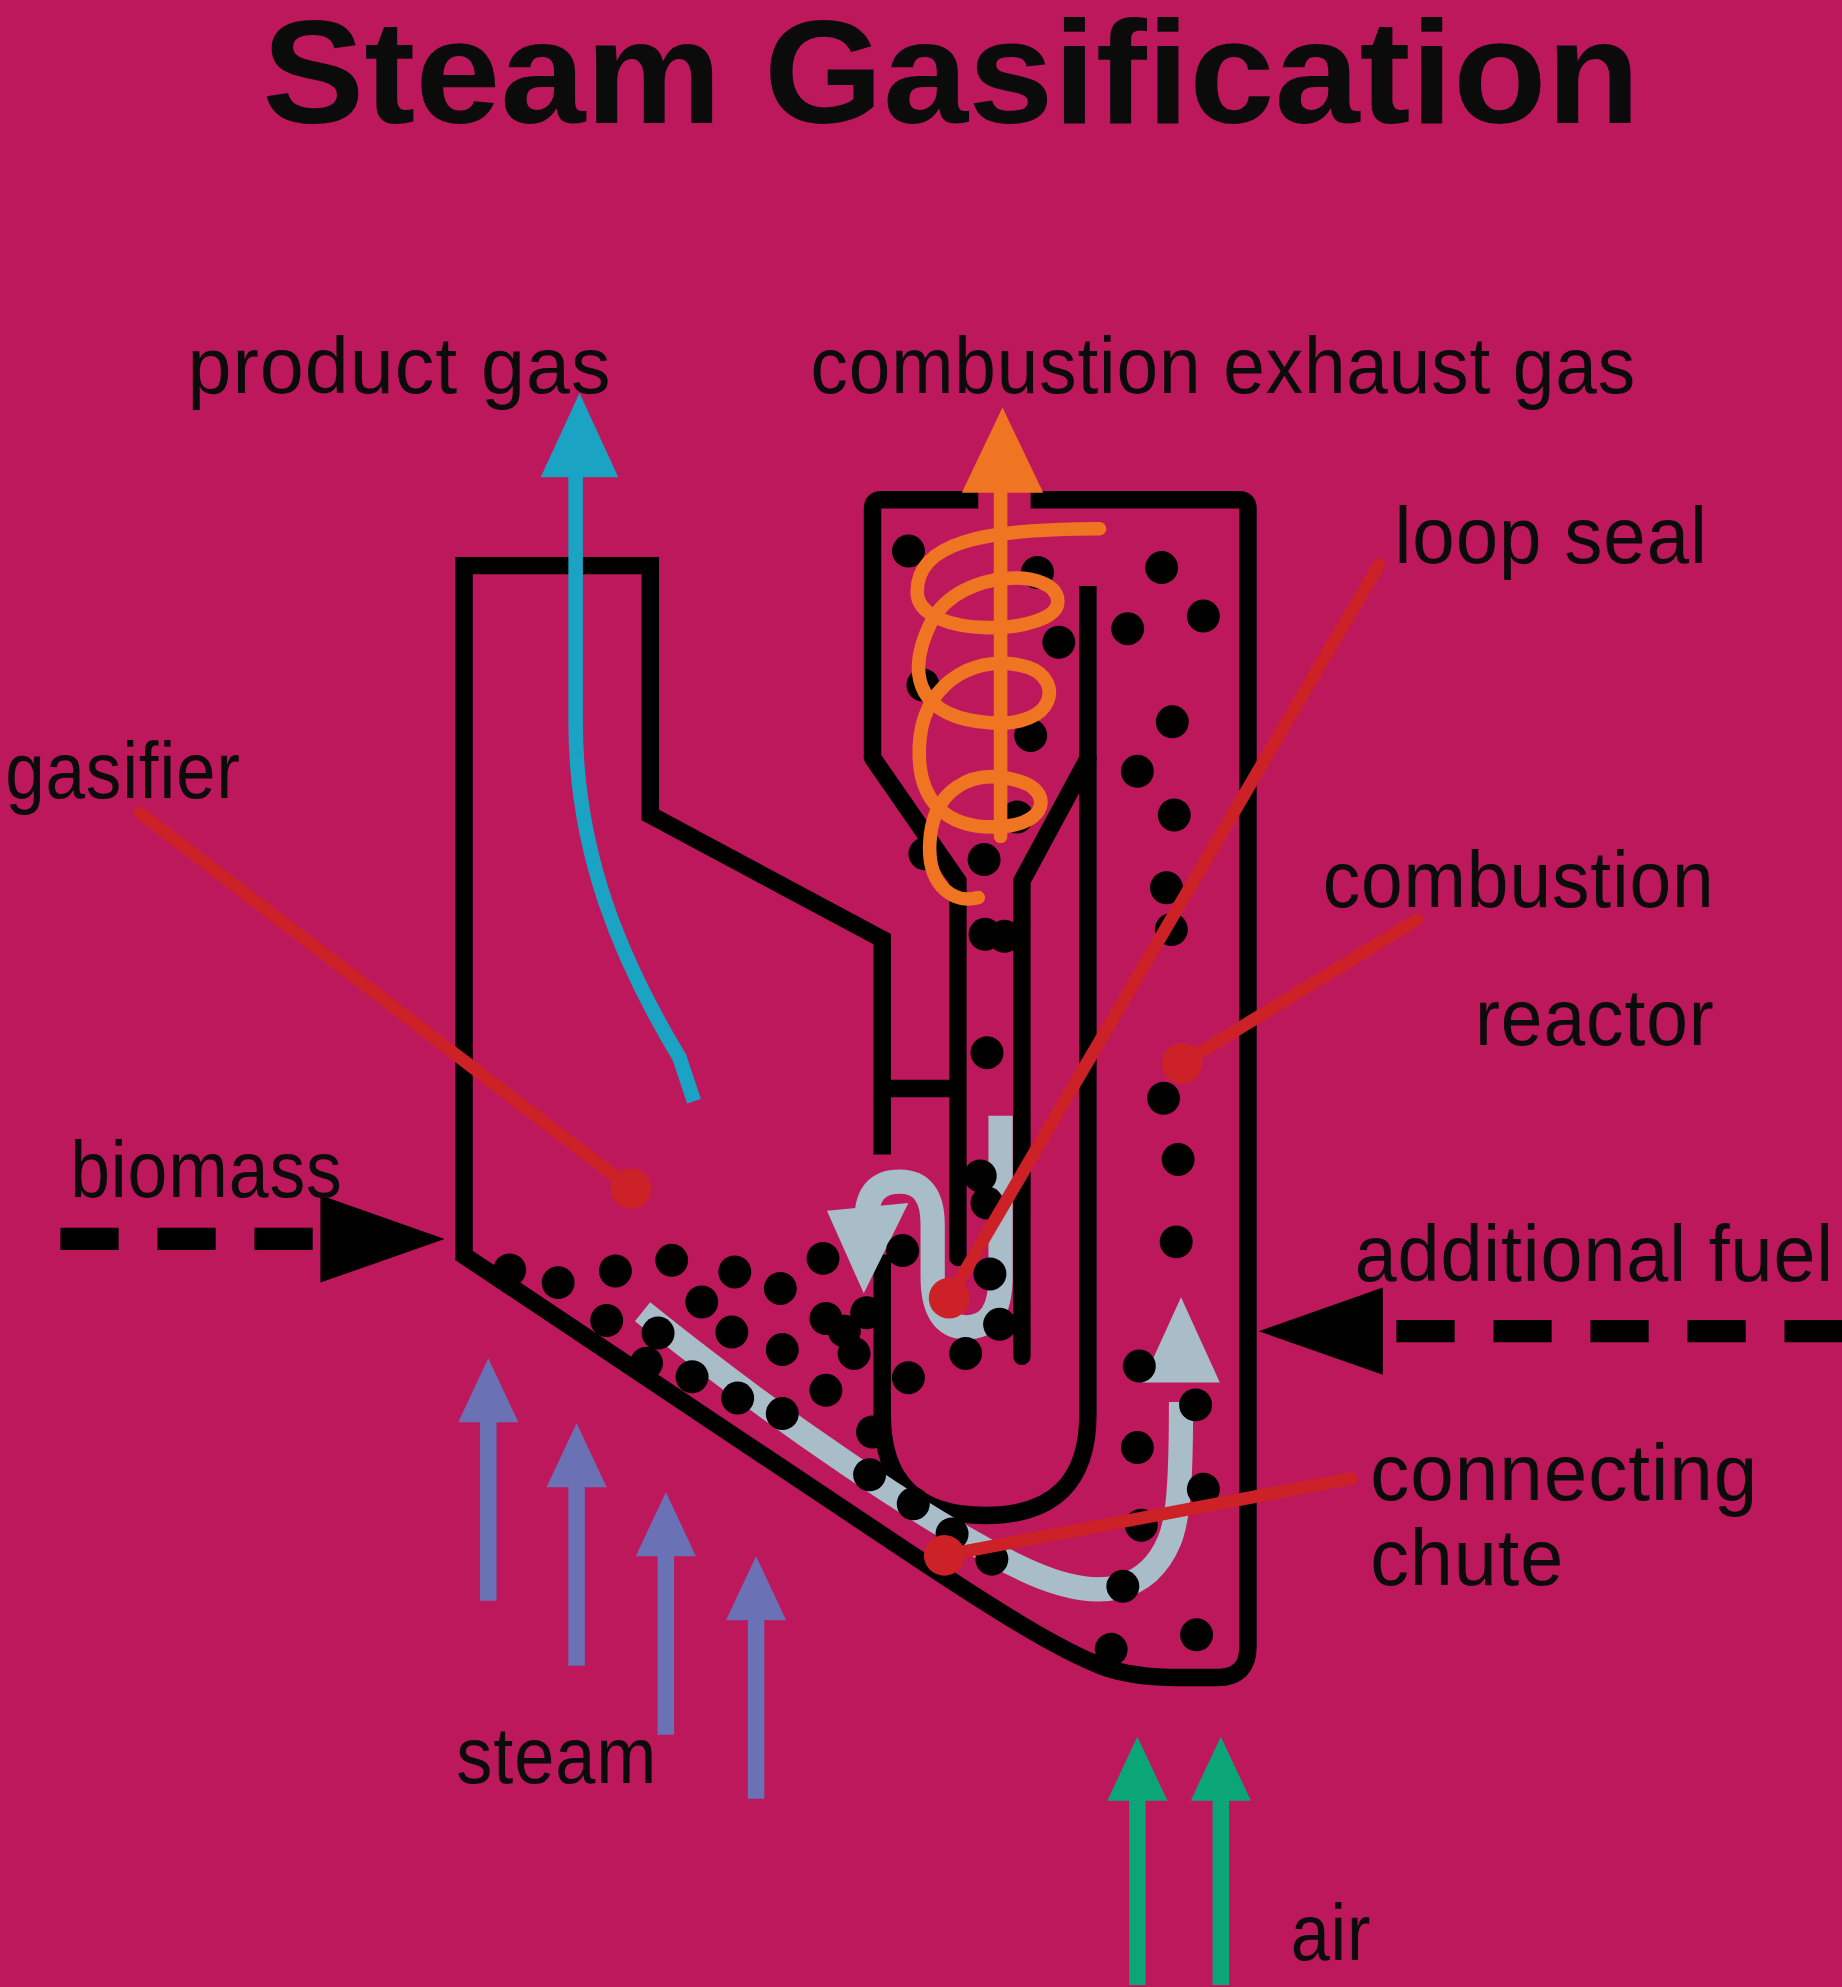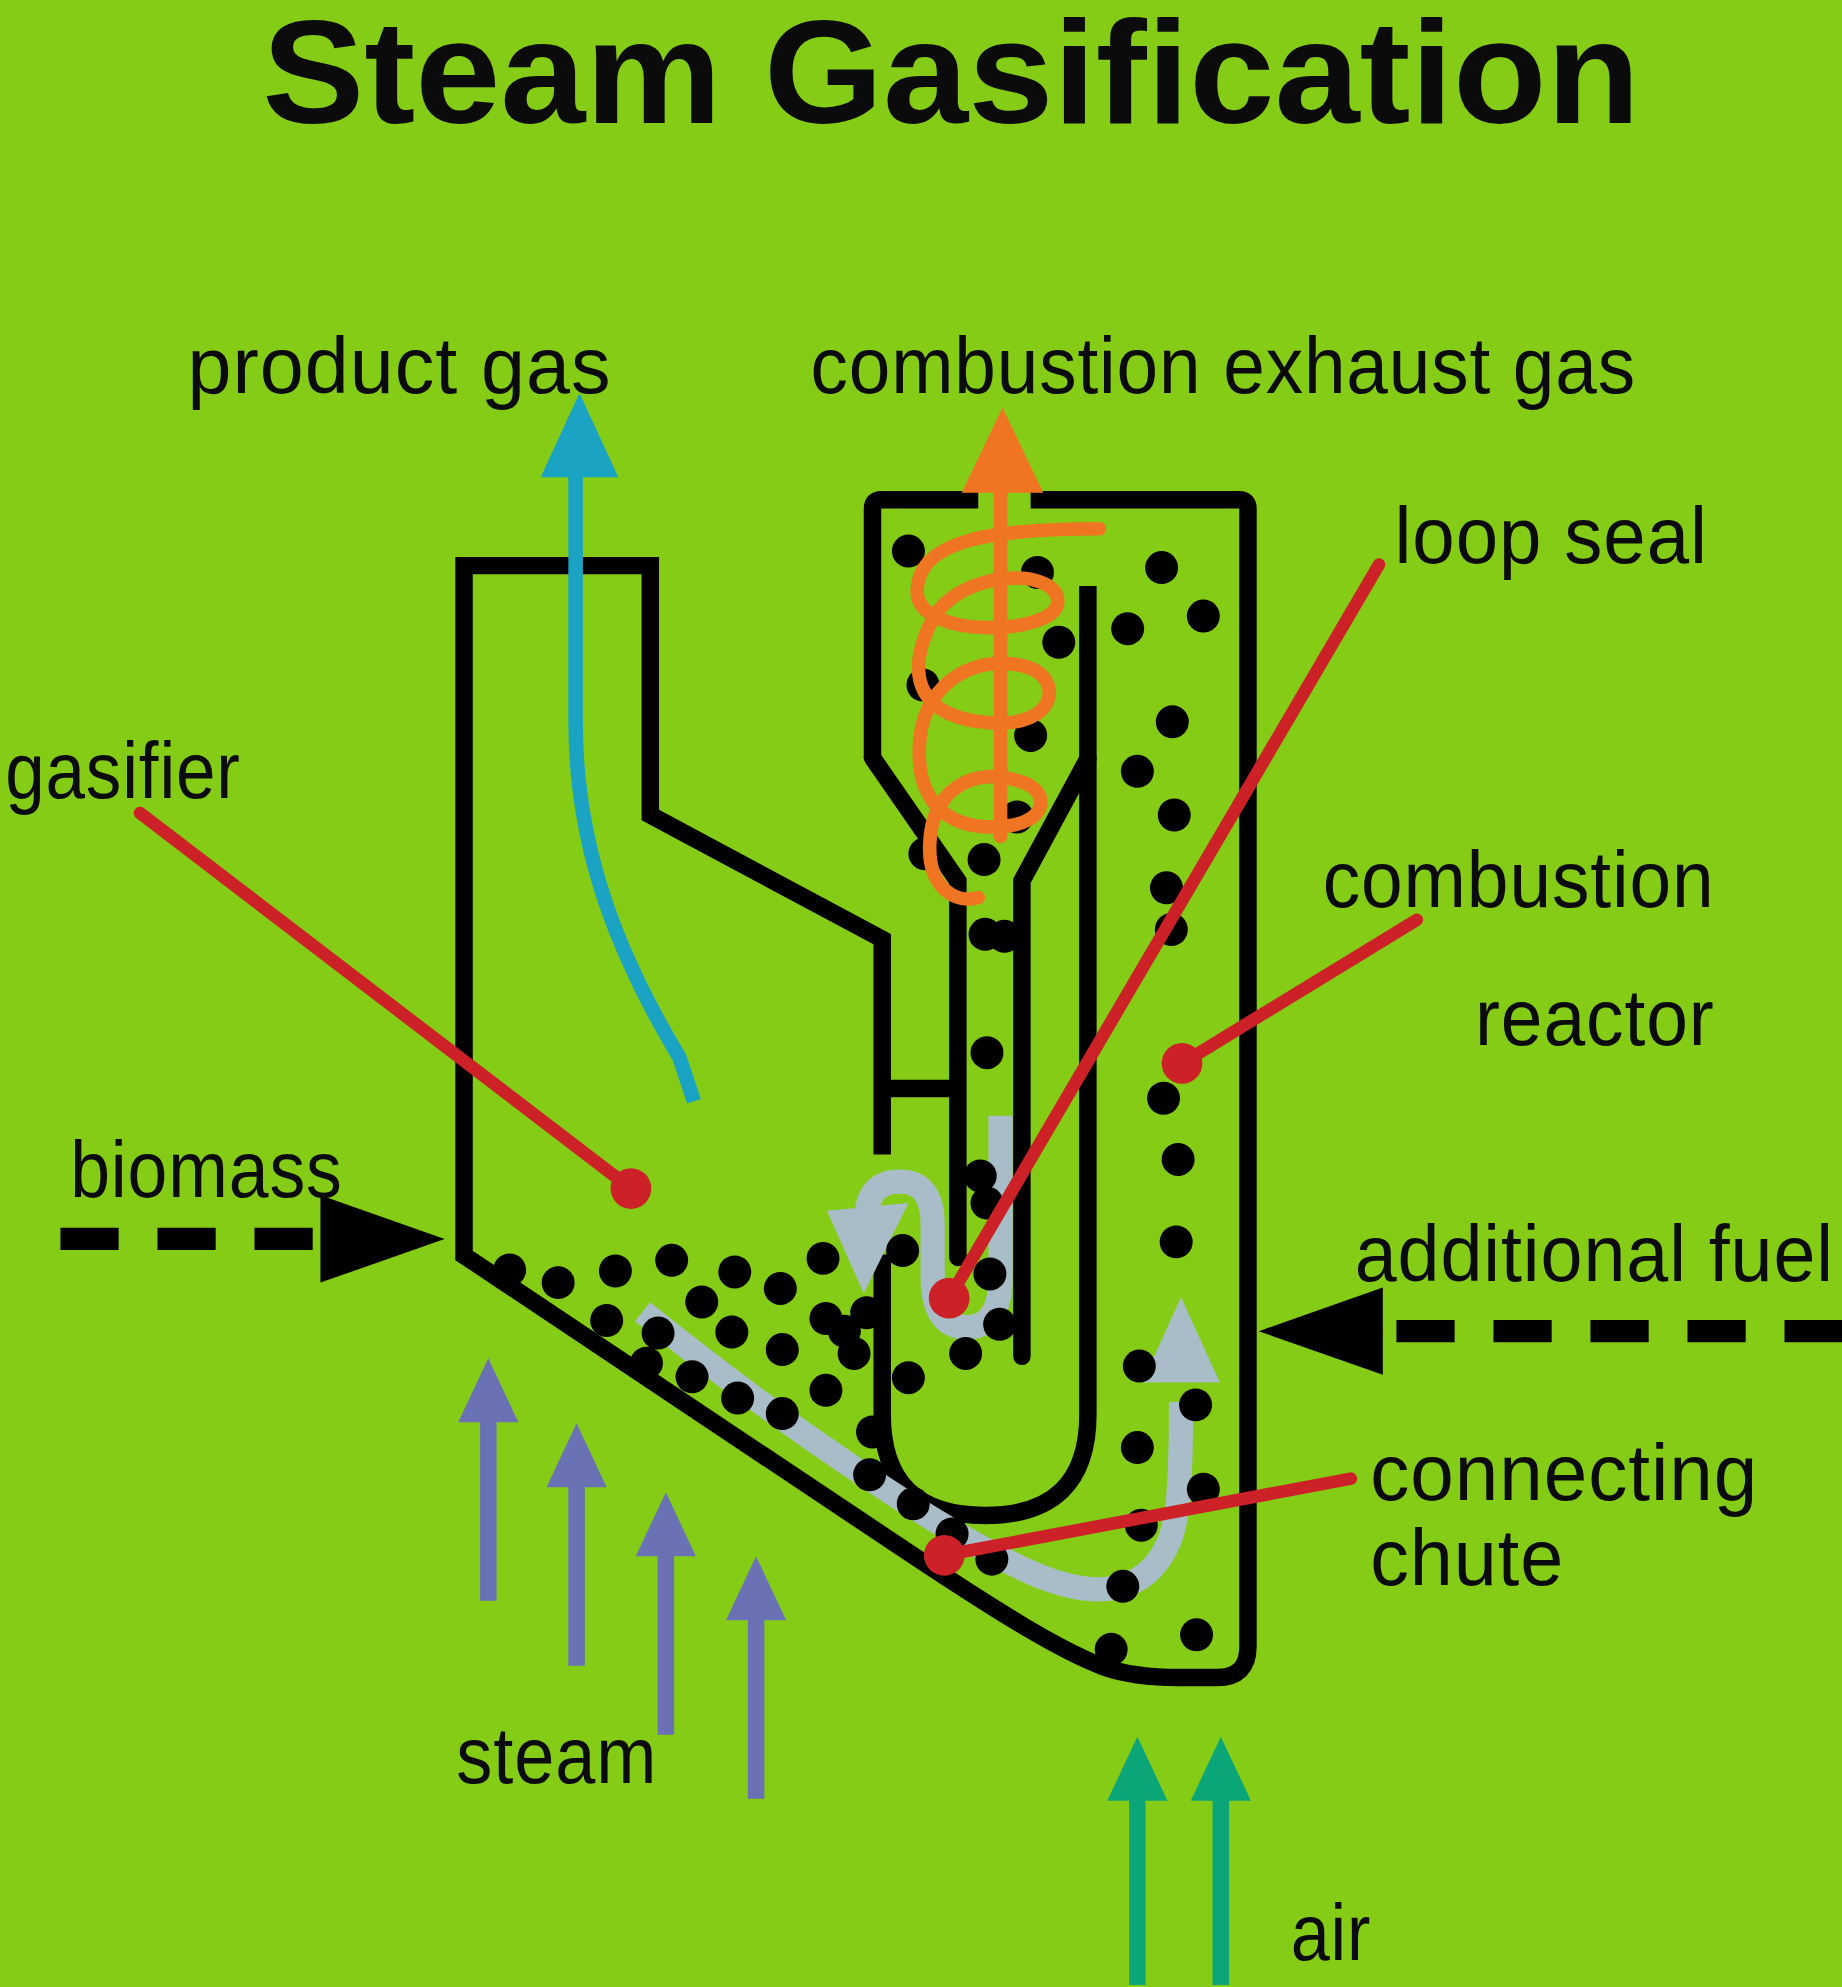--- a/index.html
+++ b/index.html
@@ -1,16 +1,16 @@
 <!DOCTYPE html>
 <html><head>
 <meta charset="utf-8">
 <style>
   html,body{margin:0;padding:0;background:#ffffff;}
-  .stage{position:relative;width:1843px;height:1987px;background:#84cc16;overflow:hidden;
+  .stage{position:relative;width:1843px;height:1987px;background:#be185d;overflow:hidden;
          font-family:"Liberation Sans", sans-serif;}
   svg{position:absolute;left:0;top:0;}
   .title-text{font-family:"Liberation Sans",sans-serif;font-weight:700;font-size:152px;fill:#0b0b0b;}
   .lbl{font-family:"Liberation Sans",sans-serif;font-weight:400;font-size:82px;fill:#0b0b0b;letter-spacing:1px;}
   .wall{stroke:#000000;stroke-width:18;fill:none;stroke-linejoin:miter;stroke-linecap:butt;}
   .wall-round{stroke:#000000;stroke-width:18;fill:none;stroke-linecap:round;}
   .flow{stroke:#a9bdc8;stroke-width:25;fill:none;stroke-linecap:butt;}
   .flow-head{fill:#a9bdc8;stroke:none;}
   .leader{stroke:#cc2127;stroke-width:13;fill:none;stroke-linecap:round;}
   .leader-dot{fill:#cc2127;stroke:none;}

